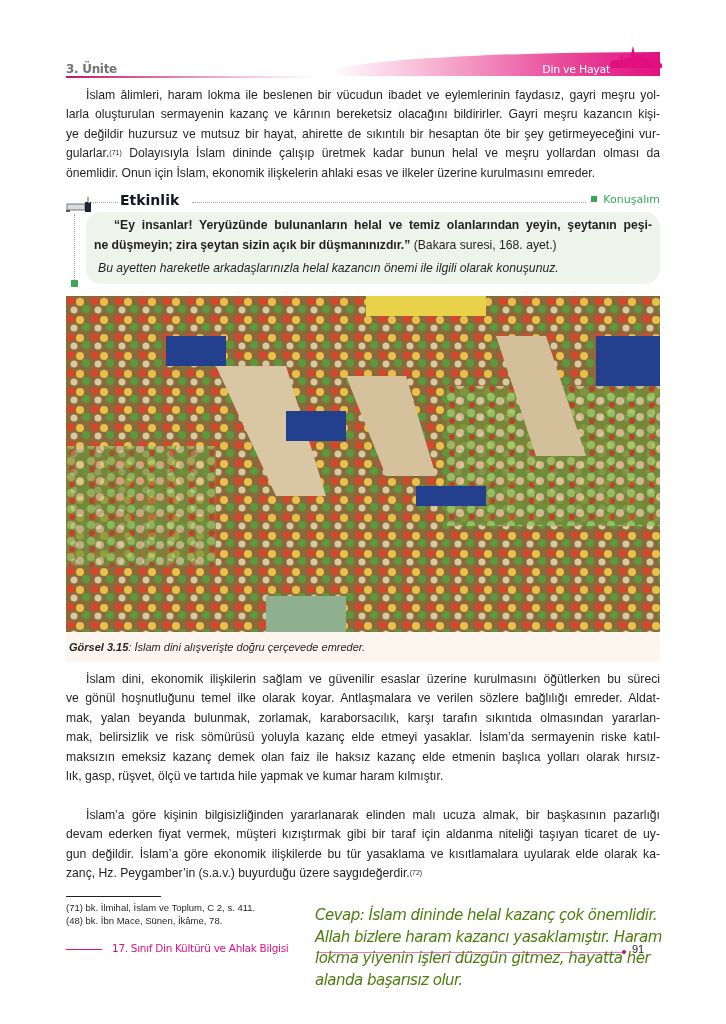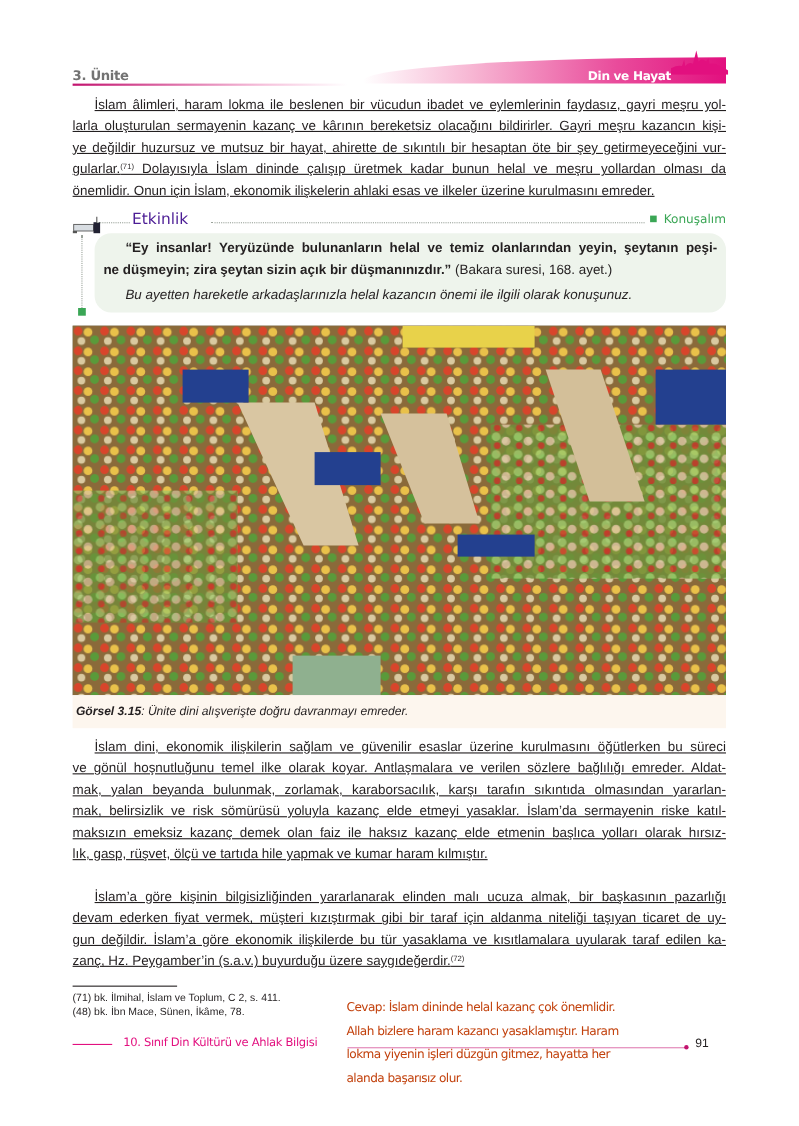--- a/index.html
+++ b/index.html
@@ -7,65 +7,65 @@
          font-family:"Liberation Sans", sans-serif; color:#231f20; }
 
   .header { position:absolute; left:0; top:40px; width:726px; height:36px; }
   .unit-label { position:absolute; left:66px; top:22px; font-size:12px; font-weight:bold; color:#737373;
                 font-family:"DejaVu Sans", sans-serif; letter-spacing:-0.3px; }
   .unit-underline { position:absolute; left:66px; top:36px; width:250px; height:2px;
                     background:linear-gradient(to right,#c2136e,#f6c2dc 70%,rgba(255,255,255,0)); }
   .theme-banner { position:absolute; left:330px; top:12px; width:330px; height:24px;
                   background:linear-gradient(to right,rgba(240,80,160,0),#f7b6d3 30%,#e94b9b 70%,#e2107f);
                   border-top-left-radius:100% 90%; }
-  .theme-label { position:absolute; right:116px; top:23px; font-size:11px; font-weight:bold; color:#fff;
+  .theme-label { position:absolute; right:116px; top:23px; font-size:11px; font-weight:normal; color:#fff;
                  font-family:"DejaVu Sans", sans-serif; letter-spacing:-0.3px; }
   .mosque-icon { position:absolute; left:610px; top:4px; width:52px; height:24px; }
 
   .para { position:absolute; left:66px; width:594px; font-size:12.2px; line-height:19.4px; text-align:justify; }
-  .para .ln { display:block; text-align:justify; text-align-last:justify; white-space:nowrap;text-decoration:underline; }
+  .para .ln { display:block; text-align:justify; text-align-last:justify; white-space:nowrap; }
   .para .ln.last { text-align-last:left; }
   sup { font-size:7px; vertical-align:top; position:relative; top:-1px; }
 
   .activity { position:absolute; left:66px; top:190px; width:594px; height:102px; }
   .act-head { position:absolute; left:0; top:0; width:594px; height:20px; }
-  .act-title { position:absolute; left:54px; top:2px; color:#4c1d95; font-weight:normal; font-size:14px;
+  .act-title { position:absolute; left:54px; top:2px; color:#0f172a; font-weight:bold; font-size:14px;
                font-family:"DejaVu Sans", sans-serif; }
   .act-dots { position:absolute; left:26px; right:74px; top:12px; border-top:1.5px dotted #9aa29a; }
   .act-dots-left { position:absolute; left:22px; width:30px; top:12px; border-top:1.5px dotted #9aa29a; }
   .act-tag { position:absolute; right:0; top:3px; color:#3aa655; font-weight:normal; font-size:11px;
              font-family:"DejaVu Sans", sans-serif; }
   .act-tag-sq { display:inline-block; width:6px; height:6px; background:#3aa655; margin-right:6px; vertical-align:1px; }
   .act-body { position:absolute; left:20px; top:22px; width:574px; height:72px; background:#eef4ec;border-radius:15px; }
   .act-vline { position:absolute; left:8px; top:24px; height:68px; border-left:1.5px dotted #9aa29a; }
   .act-vsq { position:absolute; left:5px; top:90px; width:7px; height:7px; background:#3aa655; }
   .pen-icon { position:absolute; left:0; top:6px; width:28px; height:18px; }
   .quote { position:absolute; left:8px; top:4px; width:558px; font-size:12.2px; line-height:19.5px; }
   .quote .ln { display:block; white-space:nowrap; text-align:justify; text-align-last:justify; }
   .quote .ln.last { text-align-last:left; }
   .quote b { font-weight:bold; }
-  .instruction { position:absolute; left:28px; top:49px; font-style:italic; font-size:12.2px; white-space:nowrap; }
+  .instruction { position:absolute; left:12px; top:49px; font-style:italic; font-size:12.2px; white-space:nowrap; }
 
   .photo { position:absolute; left:66px; top:296px; width:594px; height:336px; overflow:hidden; background:#6b5d3e; }
   .caption { position:absolute; left:66px; top:632px; width:594px; height:30px; background:#fdf6ee; }
   .caption-text { position:absolute; left:3px; top:9px; font-size:11px; font-style:italic; white-space:nowrap; }
   .caption-text b { font-weight:bold; }
 
   .footnote-rule { position:absolute; left:66px; top:896px; width:95px; border-top:1px solid #231f20; }
   .footnotes { position:absolute; left:66px; top:901px; font-size:9.5px; line-height:13px; }
   .footer-line { position:absolute; left:66px; top:949px; width:36px; border-top:1px solid #e2107f; }
   .footer-book { position:absolute; left:112px; top:942px; font-size:10.5px; color:#e2107f;
                  font-family:"DejaVu Sans", sans-serif; letter-spacing:-0.3px; white-space:nowrap; }
   .footer-book b { font-weight:normal; }
   .footer-rule2 { position:absolute; left:316px; top:952px; width:308px; border-top:1px solid #e07fb4; }
   .footer-dot { position:absolute; left:622px; top:950px; width:4px; height:4px; border-radius:50%; background:#c2136e; }
   .page-number { position:absolute; left:632px; top:943px; font-size:11px; color:#231f20; }
 
-  .answer { position:absolute; left:315px; top:905px; width:380px; color:#c2410c; font-size:11px; line-height:21.5px;
-            font-family:"DejaVu Sans", sans-serif; letter-spacing:-0.5px; }
+  .answer { position:absolute; left:315px; top:905px; width:380px; color:#4d7c0f; font-size:15px; line-height:21.5px;
+            font-family:"DejaVu Sans", sans-serif; letter-spacing:-0.5px;font-style:italic; }
   .answer span { display:block; white-space:nowrap; }
 </style>
 </head>
 <body>
 
 <div class="header">
   <div class="theme-banner"></div>
   <svg class="mosque-icon" viewBox="0 0 52 24">
     <path fill="#e2107f" d="M0 24 L0 18 Q6 15 10 16 L12 10 L13 16 Q16 12 20 14 L22 6 L23 2 L24 6 L25 12 Q28 8 32 12 L34 9 L35 14 Q40 13 44 16 Q48 17 52 20 L52 24 Z"></path>
   </svg>
@@ -131,47 +131,47 @@
     <polygon points="430,40 480,40 520,160 470,160" fill="#d3bf99"></polygon>
     <rect x="300" y="0" width="120" height="20" fill="#e8d24a"></rect>
     <rect x="100" y="40" width="60" height="30" fill="#23408f"></rect>
     <rect x="220" y="115" width="60" height="30" fill="#23408f"></rect>
     <rect x="350" y="190" width="70" height="20" fill="#23408f"></rect>
     <rect x="530" y="40" width="64" height="50" fill="#23408f"></rect>
     <rect x="200" y="300" width="80" height="36" fill="#8fb08f"></rect>
   </svg>
 </div>
 <div class="caption">
-  <span class="caption-text"><b>Görsel 3.15</b><span>: Ünite dini alışverişte doğru davranmayı emreder.</span></span>
+  <span class="caption-text"><b>Görsel 3.15</b><span>: İslam dini alışverişte doğru çerçevede emreder.</span></span>
 </div>
 
 <div class="para" style="top:670px;">
   <span class="ln" style="padding-left:20px;">İslam dini, ekonomik ilişkilerin sağlam ve güvenilir esaslar üzerine kurulmasını öğütlerken bu süreci</span>
   <span class="ln">ve gönül hoşnutluğunu temel ilke olarak koyar. Antlaşmalara ve verilen sözlere bağlılığı emreder. Aldat-</span>
   <span class="ln">mak, yalan beyanda bulunmak, zorlamak, karaborsacılık, karşı tarafın sıkıntıda olmasından yararlan-</span>
   <span class="ln">mak, belirsizlik ve risk sömürüsü yoluyla kazanç elde etmeyi yasaklar. İslam’da sermayenin riske katıl-</span>
   <span class="ln">maksızın emeksiz kazanç demek olan faiz ile haksız kazanç elde etmenin başlıca yolları olarak hırsız-</span>
   <span class="ln last">lık, gasp, rüşvet, ölçü ve tartıda hile yapmak ve kumar haram kılmıştır.</span>
 </div>
 
 <div class="para" style="top:806px;">
   <span class="ln" style="padding-left:20px;">İslam’a göre kişinin bilgisizliğinden yararlanarak elinden malı ucuza almak, bir başkasının pazarlığı</span>
   <span class="ln">devam ederken fiyat vermek, müşteri kızıştırmak gibi bir taraf için aldanma niteliği taşıyan ticaret de uy-</span>
-  <span class="ln">gun değildir. İslam’a göre ekonomik ilişkilerde bu tür yasaklama ve kısıtlamalara uyularak taraf edilen ka-</span>
+  <span class="ln">gun değildir. İslam’a göre ekonomik ilişkilerde bu tür yasaklama ve kısıtlamalara uyularak elde olarak ka-</span>
   <span class="ln last"><span>zanç, Hz. Peygamber’in (s.a.v.) buyurduğu üzere saygıdeğerdir.</span><sup>(72)</sup></span>
 </div>
 
 <div class="footnote-rule"></div>
 <div class="footnotes">
   <div>(71)  bk. İlmihal, İslam ve Toplum, C 2, s. 411.</div>
   <div>(48)  bk. İbn Mace, Sünen, İkâme, 78.</div>
 </div>
 
 <div class="footer-line"></div>
-<span class="footer-book"><span>10. Sınıf </span><b>Din Kültürü ve Ahlak Bilgisi</b></span>
+<span class="footer-book"><span>17. Sınıf </span><b>Din Kültürü ve Ahlak Bilgisi</b></span>
 <div class="footer-rule2"></div>
 <div class="footer-dot"></div>
 <span class="page-number">91</span>
 
 <div class="answer">
   <span>Cevap: İslam dininde helal kazanç çok önemlidir.</span>
   <span>Allah bizlere haram kazancı yasaklamıştır. Haram</span>
   <span>lokma yiyenin işleri düzgün gitmez, hayatta her</span>
   <span>alanda başarısız olur.</span>
 </div>

